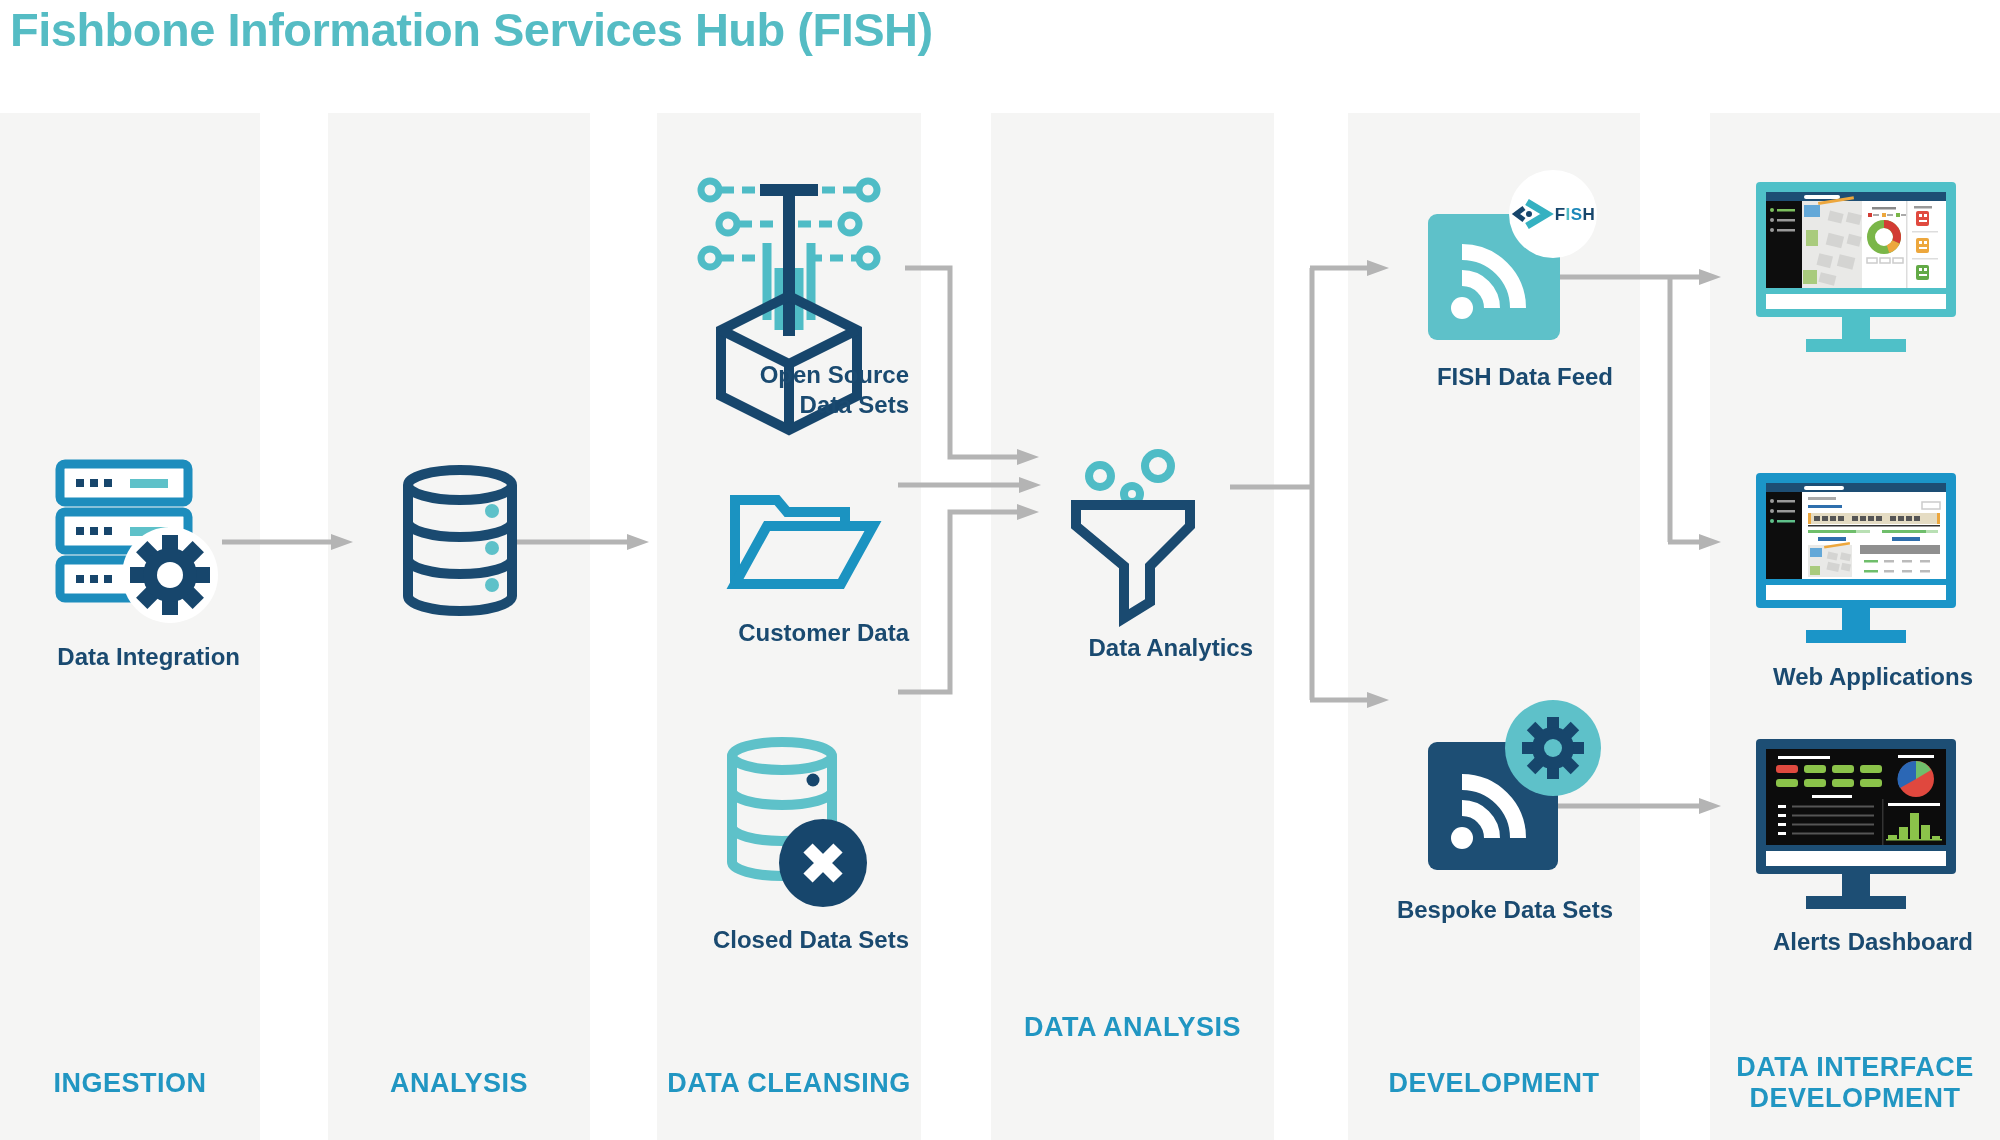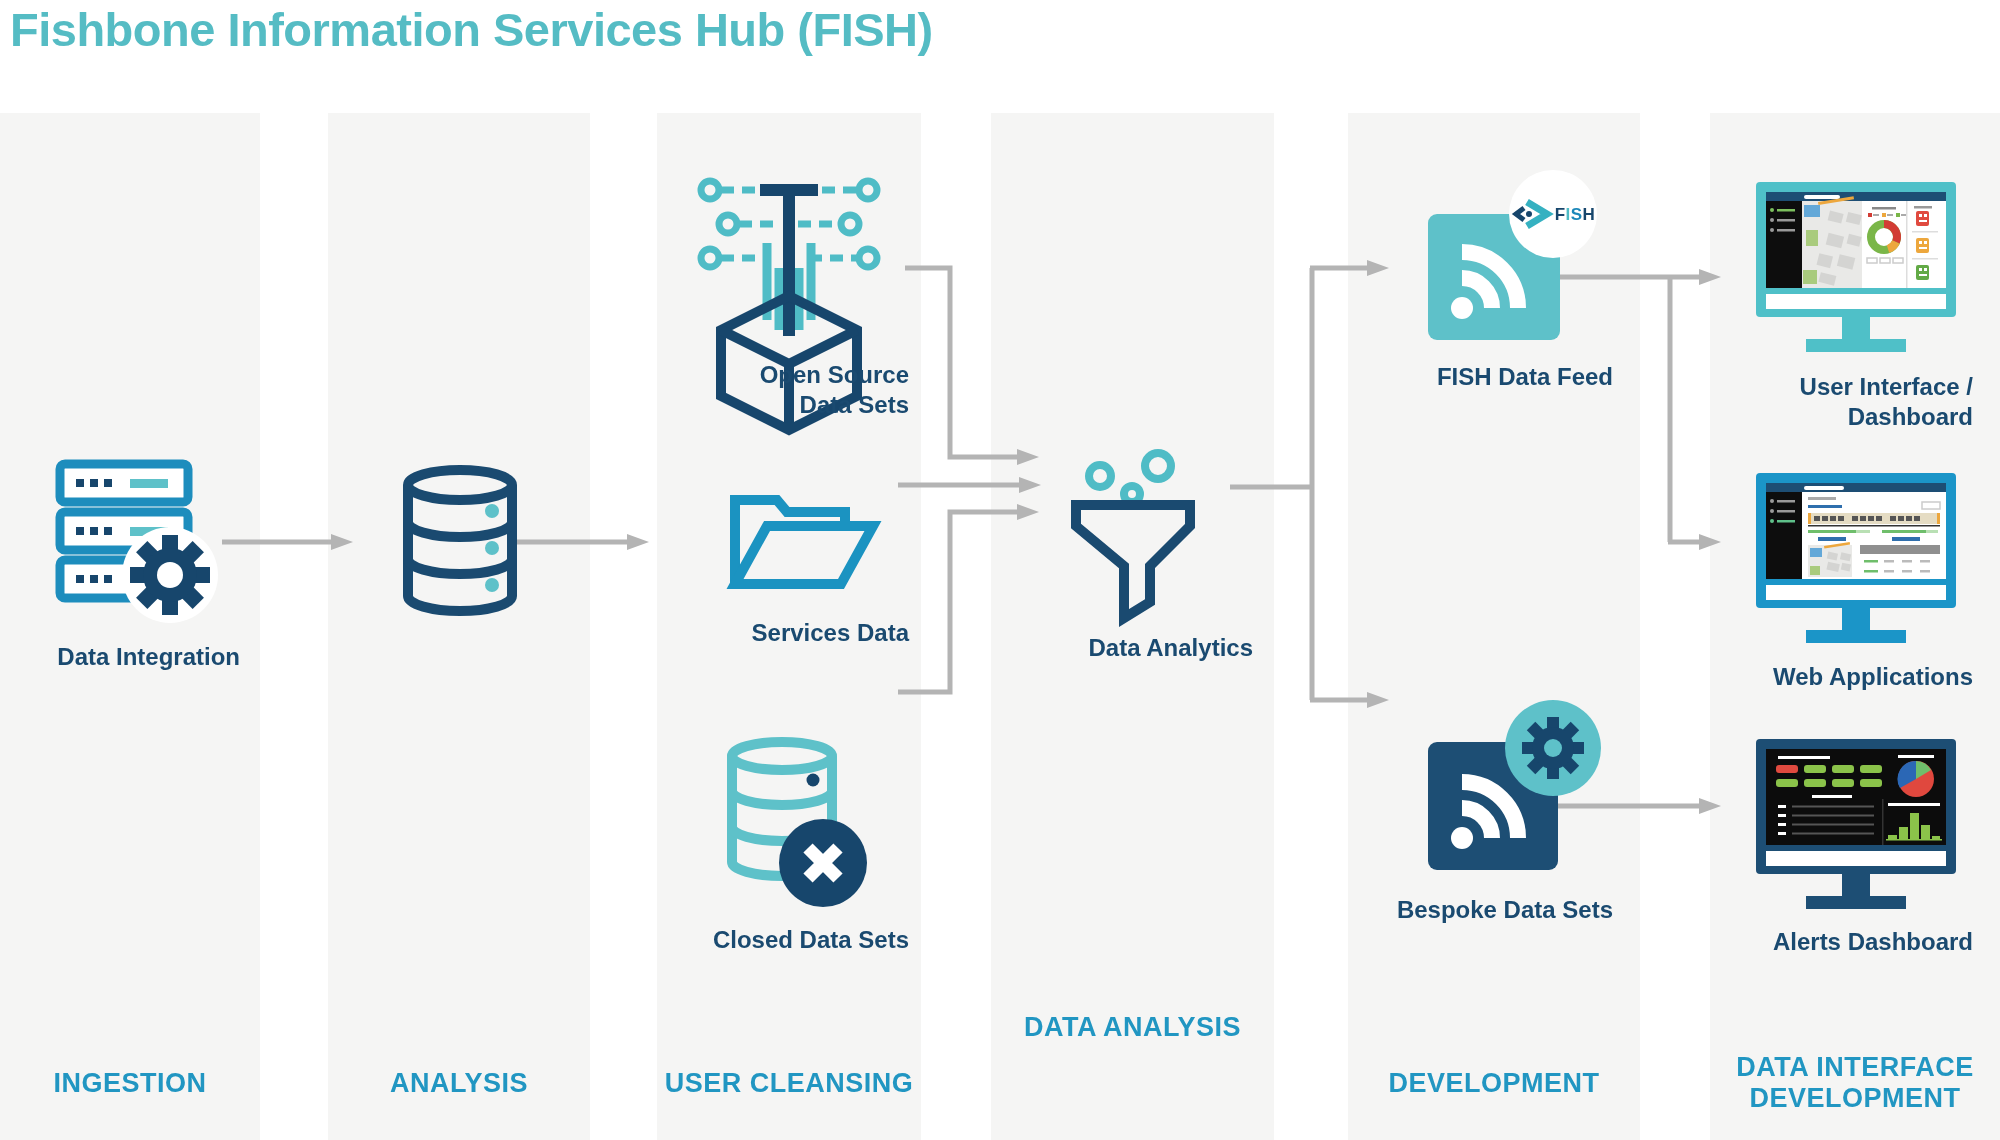--- a/index.html
+++ b/index.html
@@ -147,21 +147,21 @@
   </svg>
   <div class="node-label" style="left:669px;top:360px;width:240px">Open Source
 Data Sets</div>
 
   <svg class="abs" style="left:727px;top:490px" width="152" height="104" viewBox="0 0 152 104">
     <g stroke="#1b93c1" stroke-width="10" fill="none" stroke-linejoin="miter">
       <path d="M8,94 L8,10 L50,10 L60,22 L118,22 L118,34"></path>
       <path d="M8,94 L40,36 L146,36 L114,94 Z"></path>
     </g>
   </svg>
-  <div class="node-label" style="left:669px;top:618px;width:240px">Services Data</div>
+  <div class="node-label" style="left:669px;top:618px;width:240px">Customer Data</div>
 
   <svg class="abs" style="left:725px;top:740px" width="150" height="170" viewBox="0 0 150 170">
     <g stroke="#5ec1c9" stroke-width="10" fill="none">
       <ellipse cx="57" cy="16" rx="50" ry="14"></ellipse>
       <path d="M7,16 V122 M107,16 V122"></path>
       <path d="M7,122 A50,14 0 0 0 107,122"></path>
       <path d="M7,51 A50,14 0 0 0 107,51"></path>
       <path d="M7,87 A50,14 0 0 0 107,87"></path>
     </g>
     <circle cx="88" cy="40" r="6.5" fill="#17466c"></circle>
@@ -287,22 +287,20 @@
       <rect x="163" y="59" width="3" height="3" fill="#ffffff"></rect>
         <rect x="168" y="59" width="3" height="3" fill="#ffffff"></rect>
         <rect x="163" y="65" width="8" height="2" fill="#ffffff"></rect>
       <rect x="156" y="76" width="26" height="1.5" fill="#dddddd"></rect>
       <rect x="160" y="83" width="13" height="15" rx="2" fill="#62aa46"></rect>
       <rect x="163" y="86" width="3" height="3" fill="#ffffff"></rect>
         <rect x="168" y="86" width="3" height="3" fill="#ffffff"></rect>
         <rect x="163" y="92" width="8" height="2" fill="#ffffff"></rect>
     </g>
   </svg>
-  <div class="node-label" style="left:1733px;top:372px;width:240px">User Interface /
-Dashboard</div>
 
   <svg class="abs" style="left:1756px;top:473px" width="200" height="175" viewBox="0 0 200 175">
     <rect x="0" y="0" width="200" height="135" rx="4" fill="#1b95c8"></rect>
     <rect x="10" y="10" width="180" height="96" fill="#ffffff"></rect>
     <rect x="10" y="112" width="180" height="15" fill="#ffffff"></rect>
     <rect x="86" y="135" width="28" height="22" fill="#1b95c8"></rect>
     <rect x="50" y="157" width="100" height="13" fill="#1b95c8"></rect>
     <rect x="10" y="10" width="180" height="9" fill="#1d4e74"></rect>
     <rect x="48" y="13" width="40" height="4" rx="2" fill="#ffffff"></rect>
     <g>
@@ -411,19 +409,19 @@
       <rect x="154" y="74" width="9" height="26" fill="#8bc34a"></rect>
       <rect x="165" y="86" width="9" height="14" fill="#8bc34a"></rect>
       <rect x="176" y="97" width="8" height="3" fill="#8bc34a"></rect>
       <rect x="130" y="100" width="56" height="1.5" fill="#8bc34a"></rect>
     </g>
   </svg>
   <div class="node-label" style="left:1733px;top:927px;width:240px">Alerts Dashboard</div>
 
   <div class="col-label" style="left:0;top:1068px;width:260px">INGESTION</div>
   <div class="col-label" style="left:328px;top:1068px;width:262px">ANALYSIS</div>
-  <div class="col-label" style="left:657px;top:1068px;width:264px">USER CLEANSING</div>
+  <div class="col-label" style="left:657px;top:1068px;width:264px">DATA CLEANSING</div>
   <div class="col-label" style="left:991px;top:1012px;width:283px">DATA ANALYSIS</div>
   <div class="col-label" style="left:1348px;top:1068px;width:292px">DEVELOPMENT</div>
   <div class="col-label" style="left:1710px;top:1052px;width:290px">DATA INTERFACE
 DEVELOPMENT</div>
 
 </div>
 
 </body></html>

